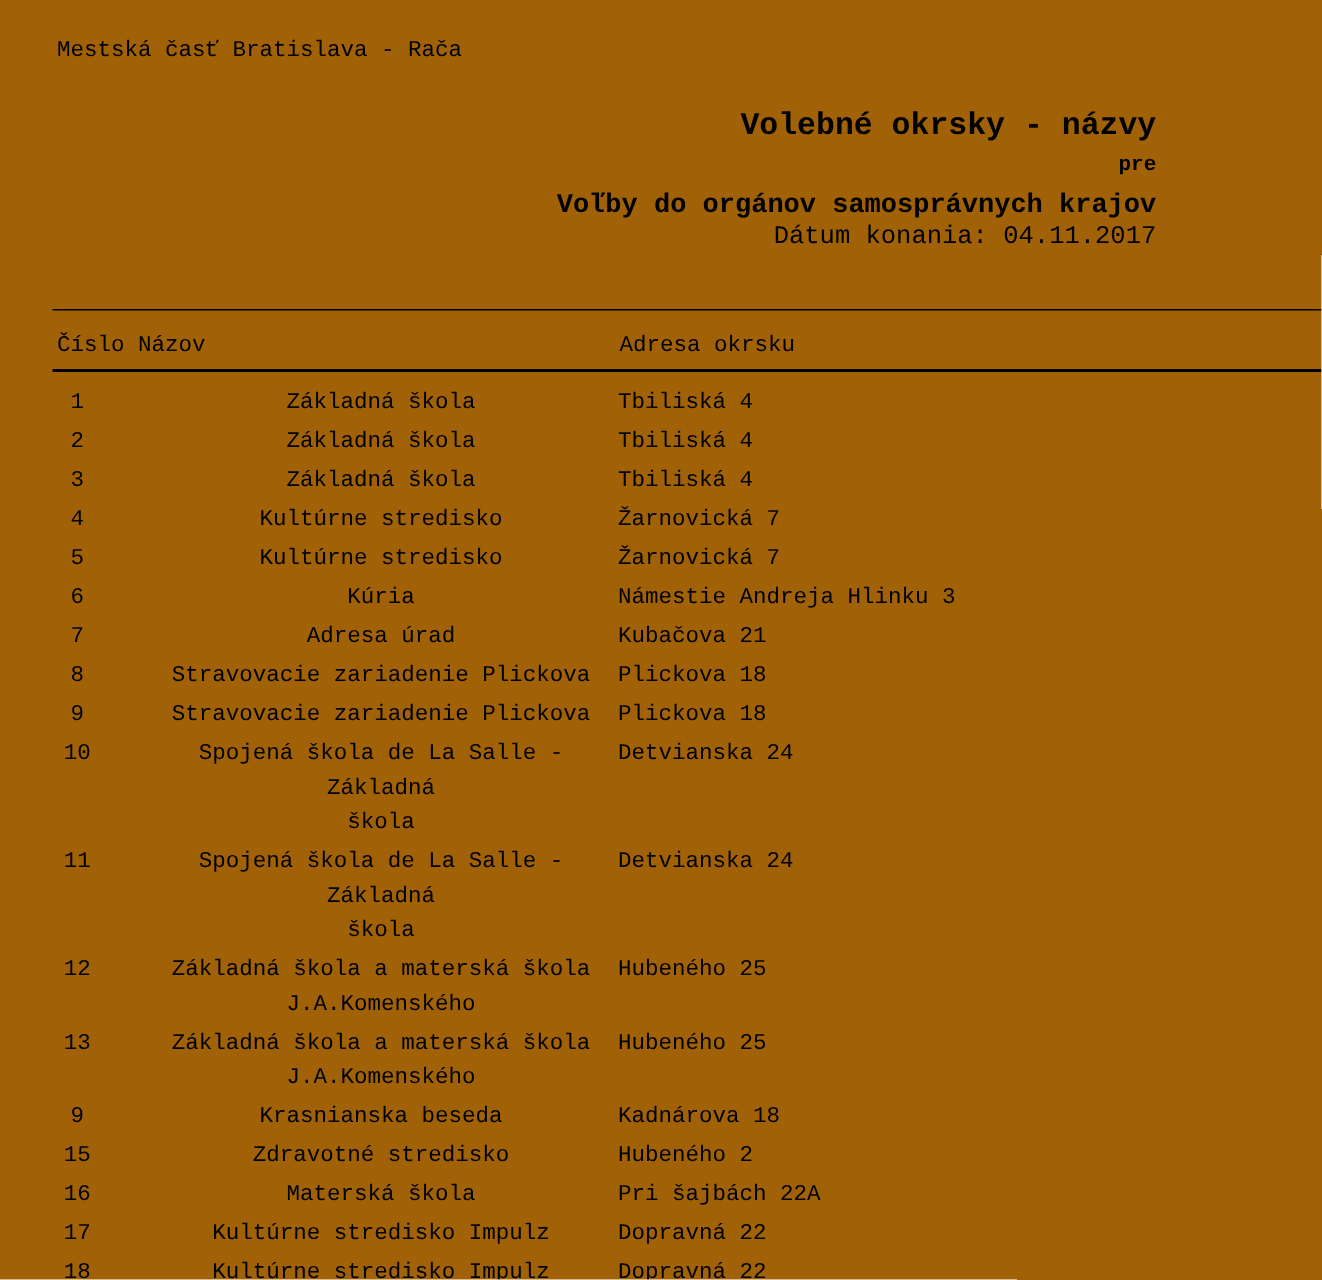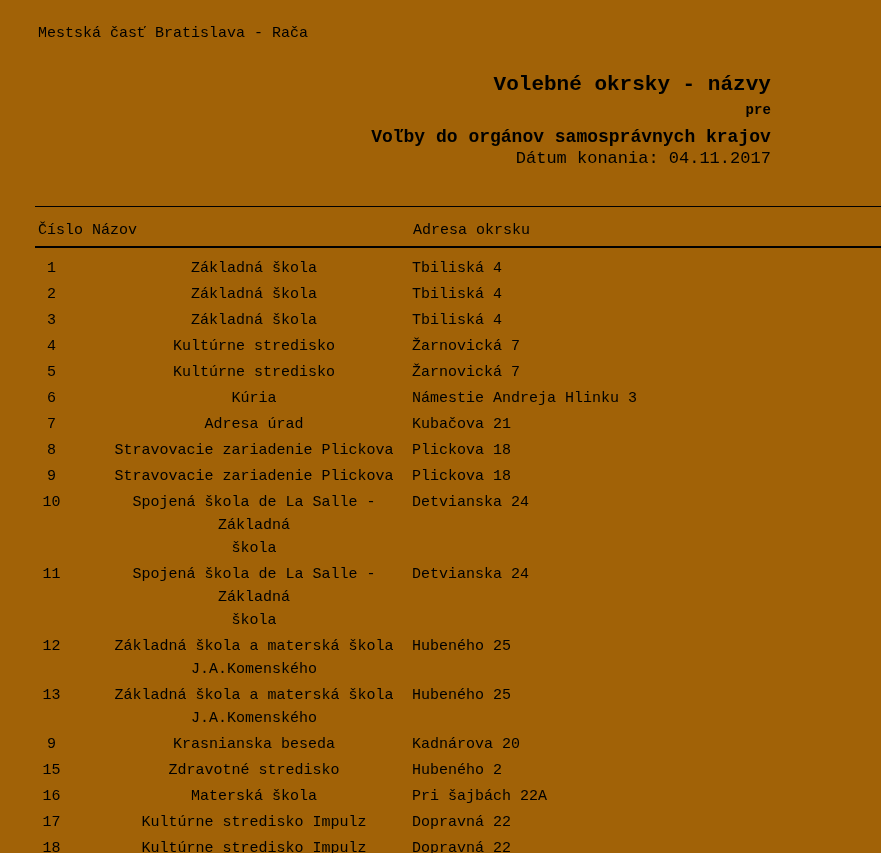--- a/index.html
+++ b/index.html
@@ -213,21 +213,21 @@
     <div class="row">
       <span class="cell-num">13</span>
       <span class="cell-name">Základná škola a materská škola
 J.A.Komenského</span>
       <span class="cell-addr">Hubeného 25</span>
     </div>
 
     <div class="row">
       <span class="cell-num">9</span>
       <span class="cell-name">Krasnianska beseda</span>
-      <span class="cell-addr">Kadnárova 20</span>
+      <span class="cell-addr">Kadnárova 18</span>
     </div>
 
     <div class="row">
       <span class="cell-num">15</span>
       <span class="cell-name">Zdravotné stredisko</span>
       <span class="cell-addr">Hubeného 2</span>
     </div>
 
     <div class="row">
       <span class="cell-num">16</span>

